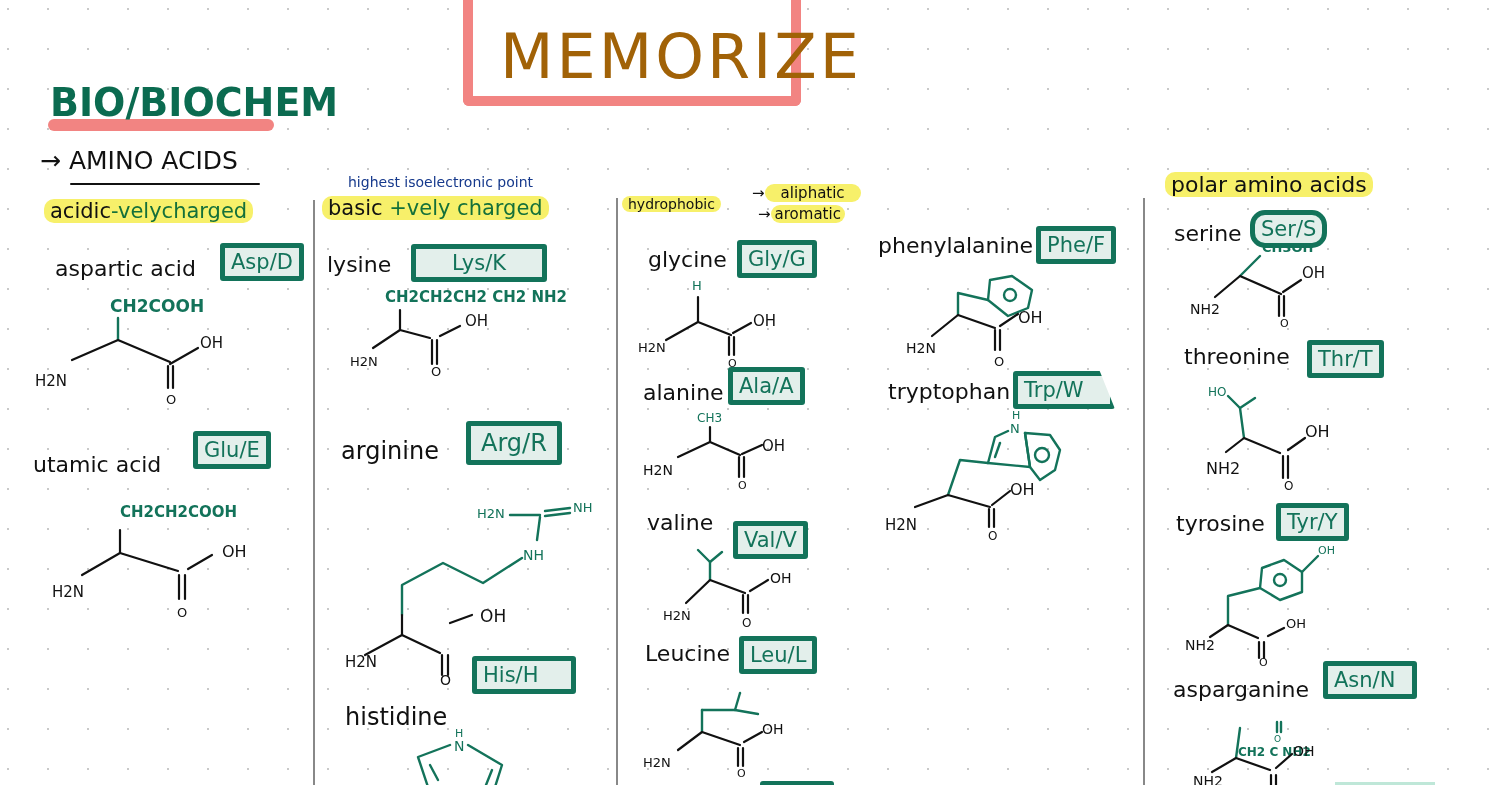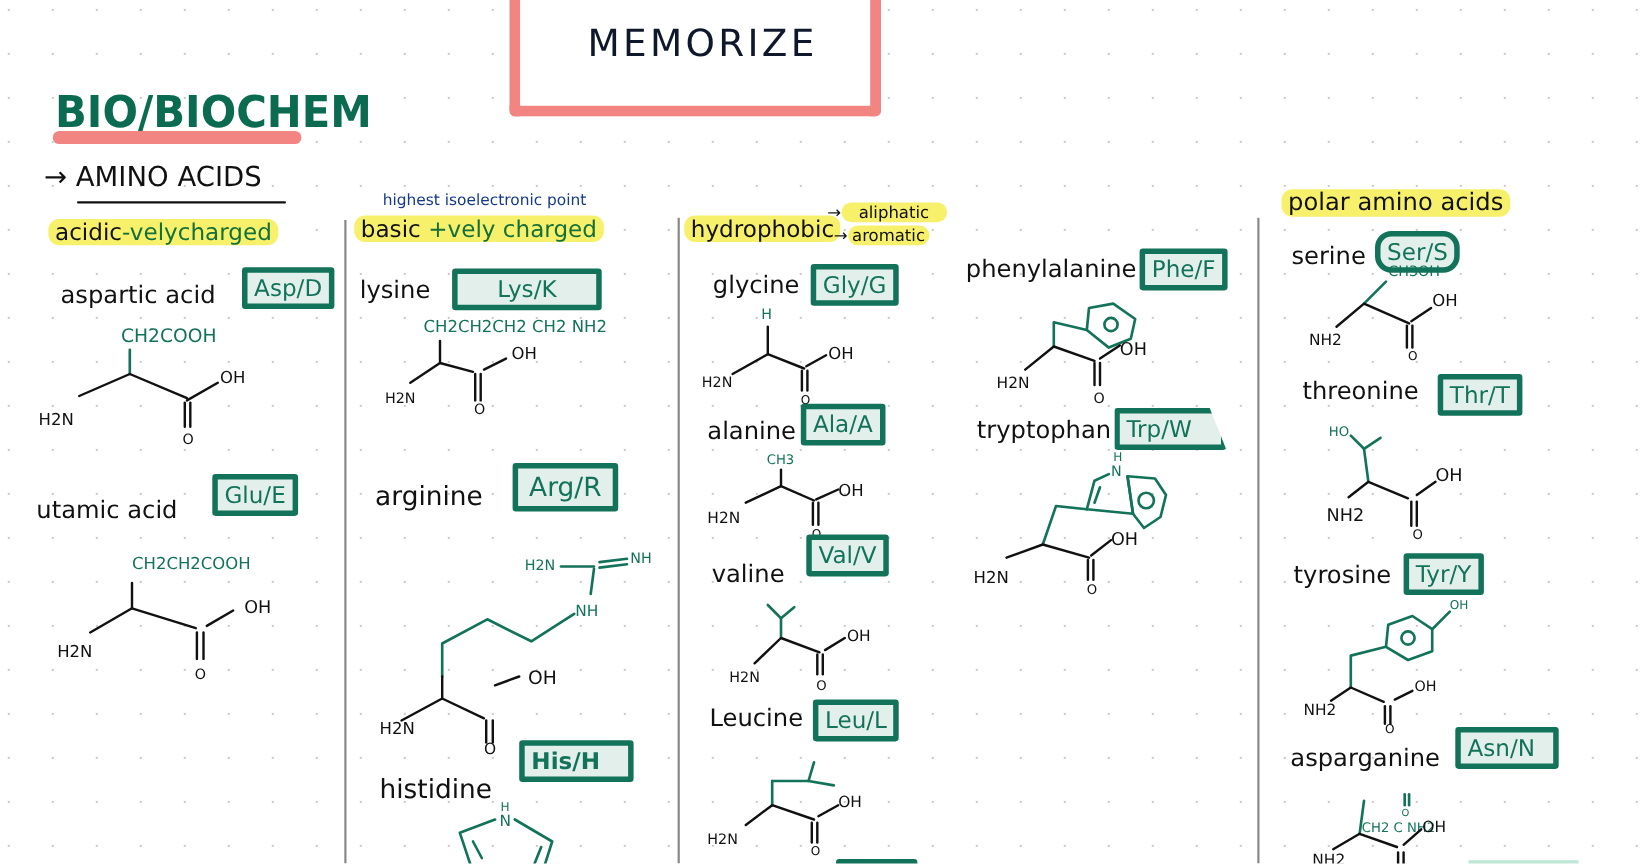--- a/index.html
+++ b/index.html
@@ -3,33 +3,33 @@
 <meta charset="utf-8">
 <style>
   html,body{margin:0;padding:0;}
   body{width:1500px;height:785px;overflow:hidden;position:relative;background:#ffffff;
     background-image:radial-gradient(circle,#c9c9c9 1px,transparent 1.3px);
     background-size:40px 40px;background-position:28px 29px;
     font-family:"Liberation Sans",sans-serif;color:#111;}
   .abs{position:absolute;}
   .hand{font-family:"DejaVu Sans",sans-serif;}
   .memorize-box{left:463px;top:-10px;width:318px;height:106px;border:10px solid #f28482;border-top:none;border-radius:0 0 6px 6px;background:#fff;}
-  .memorize-text{left:500px;top:20px;font-size:34px;letter-spacing:3px;font-weight:400;color:#0f172a;margin-left:34px;}
+  .memorize-text{left:500px;top:20px;font-size:62px;letter-spacing:3px;font-weight:400;color:#a16207;}
   .title{left:50px;top:80px;font-size:38px;color:#0b6b50;font-weight:700;letter-spacing:0px;transform:scaleY(1.05);}
   .title-hl{left:48px;top:119px;width:226px;height:12px;background:#f28482;border-radius:6px;}
   .subtitle{left:40px;top:146px;font-size:25px;color:#111;}
   .subtitle-line{left:70px;top:183px;width:190px;height:2px;background:#111;border-radius:2px;}
   .hl{background:#f7f06a;border-radius:10px;padding:0 6px;}
   .cat{font-size:21px;white-space:nowrap;}
   .cat .g{color:#14703a;}
   .note{left:348px;top:174px;font-size:14px;color:#16398c;}
   .divider{width:1.5px;background:#888;}
   .name{font-size:22px;white-space:nowrap;color:#111;}
   .badge{border:5px solid #13735a;background:#e3efeb;color:#13735a;font-size:21px;border-radius:3px;padding:0 6px;white-space:nowrap;line-height:28px;}
-  .chem{font-size:15px;color:#13735a;white-space:nowrap;}
+  .chem{font-size:15px;color:#13735a;white-space:nowrap;font-weight:bold;}
   svg.mol{position:absolute;overflow:visible;}
   svg.mol path,svg.mol line,svg.mol polyline,svg.mol polygon,svg.mol circle{fill:none;stroke-linecap:round;stroke-linejoin:round;}
   .k{stroke:#111;stroke-width:2.2;}
   .gr{stroke:#13735a;stroke-width:2.4;}
   svg text{font-family:"DejaVu Sans",sans-serif;}
 </style>
 </head>
 <body>
 
 <div class="abs memorize-box"></div>
@@ -47,21 +47,21 @@
 <div class="abs divider" style="left:616px;top:198px;height:587px;"></div>
 <div class="abs divider" style="left:1143px;top:198px;height:587px;"></div>
 
 <div class="abs cat hand" style="left:44px;top:199px;">
   <span class="hl"><span>acidic</span><span class="g">-velycharged</span></span>
 </div>
 <div class="abs note hand">highest isoelectronic point</div>
 <div class="abs cat hand" style="left:322px;top:196px;">
   <span class="hl"><span>basic</span> <span class="g">+vely charged</span></span>
 </div>
-<div class="abs cat hand" style="left:622px;top:196px;font-size:21px;">
+<div class="abs cat hand" style="left:622px;top:196px;font-size:14px;">
   <span class="hl">hydrophobic</span>
 </div>
 <div class="abs hand" style="left:752px;top:184px;font-size:15px;">
   <span>→</span><span class="hl" style="padding:0 16px">aliphatic</span>
 </div>
 <div class="abs hand" style="left:758px;top:205px;font-size:15px;">
   <span>→</span><span class="hl" style="padding:0 4px">aromatic</span>
 </div>
 <div class="abs cat hand" style="left:1165px;top:172px;font-size:22px;">
   <span class="hl">polar amino acids</span>
@@ -124,21 +124,21 @@
   <line class="k" x1="62" y1="120" x2="62" y2="140"></line>
   <line class="k" x1="110" y1="128" x2="132" y2="120"></line>
   <line class="k" x1="102" y1="160" x2="102" y2="180"></line>
     <line class="k" x1="108" y1="160" x2="108" y2="180"></line>
   <text x="5" y="172" font-size="15" fill="#111">H2N</text>
   <text x="140" y="127" font-size="17" fill="#111">OH</text>
   <text x="100" y="190" font-size="14" fill="#111">O</text>
 </svg>
 
 <div class="abs name hand" style="left:345px;top:703px;font-size:24px;">histidine</div>
-<div class="abs badge hand" style="left:472px;top:673px;width:82px;font-weight:bold;">His/H</div>
+<div class="abs badge hand" style="left:472px;top:656px;width:82px;">His/H</div>
 <svg class="mol" style="left:410px;top:725px;" width="110" height="60">
   <text x="45" y="12" font-size="11" fill="#13735a">H</text>
   <text x="44" y="26" font-size="14" fill="#13735a">N</text>
   <polyline class="gr" points="40,20 8,32 18,62"></polyline>
   <polyline class="gr" points="58,20 92,40 85,62"></polyline>
   <line class="gr" x1="20" y1="40" x2="28" y2="55"></line>
   <line class="gr" x1="82" y1="45" x2="76" y2="60"></line>
 </svg>
 
 <div class="abs name hand" style="left:648px;top:247px;">glycine</div>
@@ -163,21 +163,21 @@
   <polyline class="k" points="38,50 70,35 100,48"></polyline>
   <line class="k" x1="102" y1="47" x2="122" y2="38"></line>
   <line class="k" x1="99" y1="50" x2="99" y2="70"></line>
     <line class="k" x1="104" y1="50" x2="104" y2="70"></line>
   <text x="3" y="68" font-size="14" fill="#111">H2N</text>
   <text x="122" y="44" font-size="15" fill="#111">OH</text>
   <text x="98" y="82" font-size="11" fill="#111">O</text>
 </svg>
 
 <div class="abs name hand" style="left:647px;top:510px;">valine</div>
-<div class="abs badge hand" style="left:733px;top:486px;">Val/V</div>
+<div class="abs badge hand" style="left:733px;top:521px;">Val/V</div>
 <svg class="mol" style="left:660px;top:545px;" width="140" height="85">
   <polyline class="gr" points="38,5 50,17 62,7"></polyline>
   <line class="gr" x1="50" y1="17" x2="50" y2="35"></line>
   <polyline class="k" points="26,58 50,35 85,48"></polyline>
   <line class="k" x1="90" y1="46" x2="108" y2="35"></line>
   <line class="k" x1="83" y1="50" x2="83" y2="68"></line>
     <line class="k" x1="88" y1="50" x2="88" y2="68"></line>
   <text x="3" y="75" font-size="13" fill="#111">H2N</text>
   <text x="110" y="38" font-size="14" fill="#111">OH</text>
   <text x="82" y="82" font-size="12" fill="#111">O</text>

